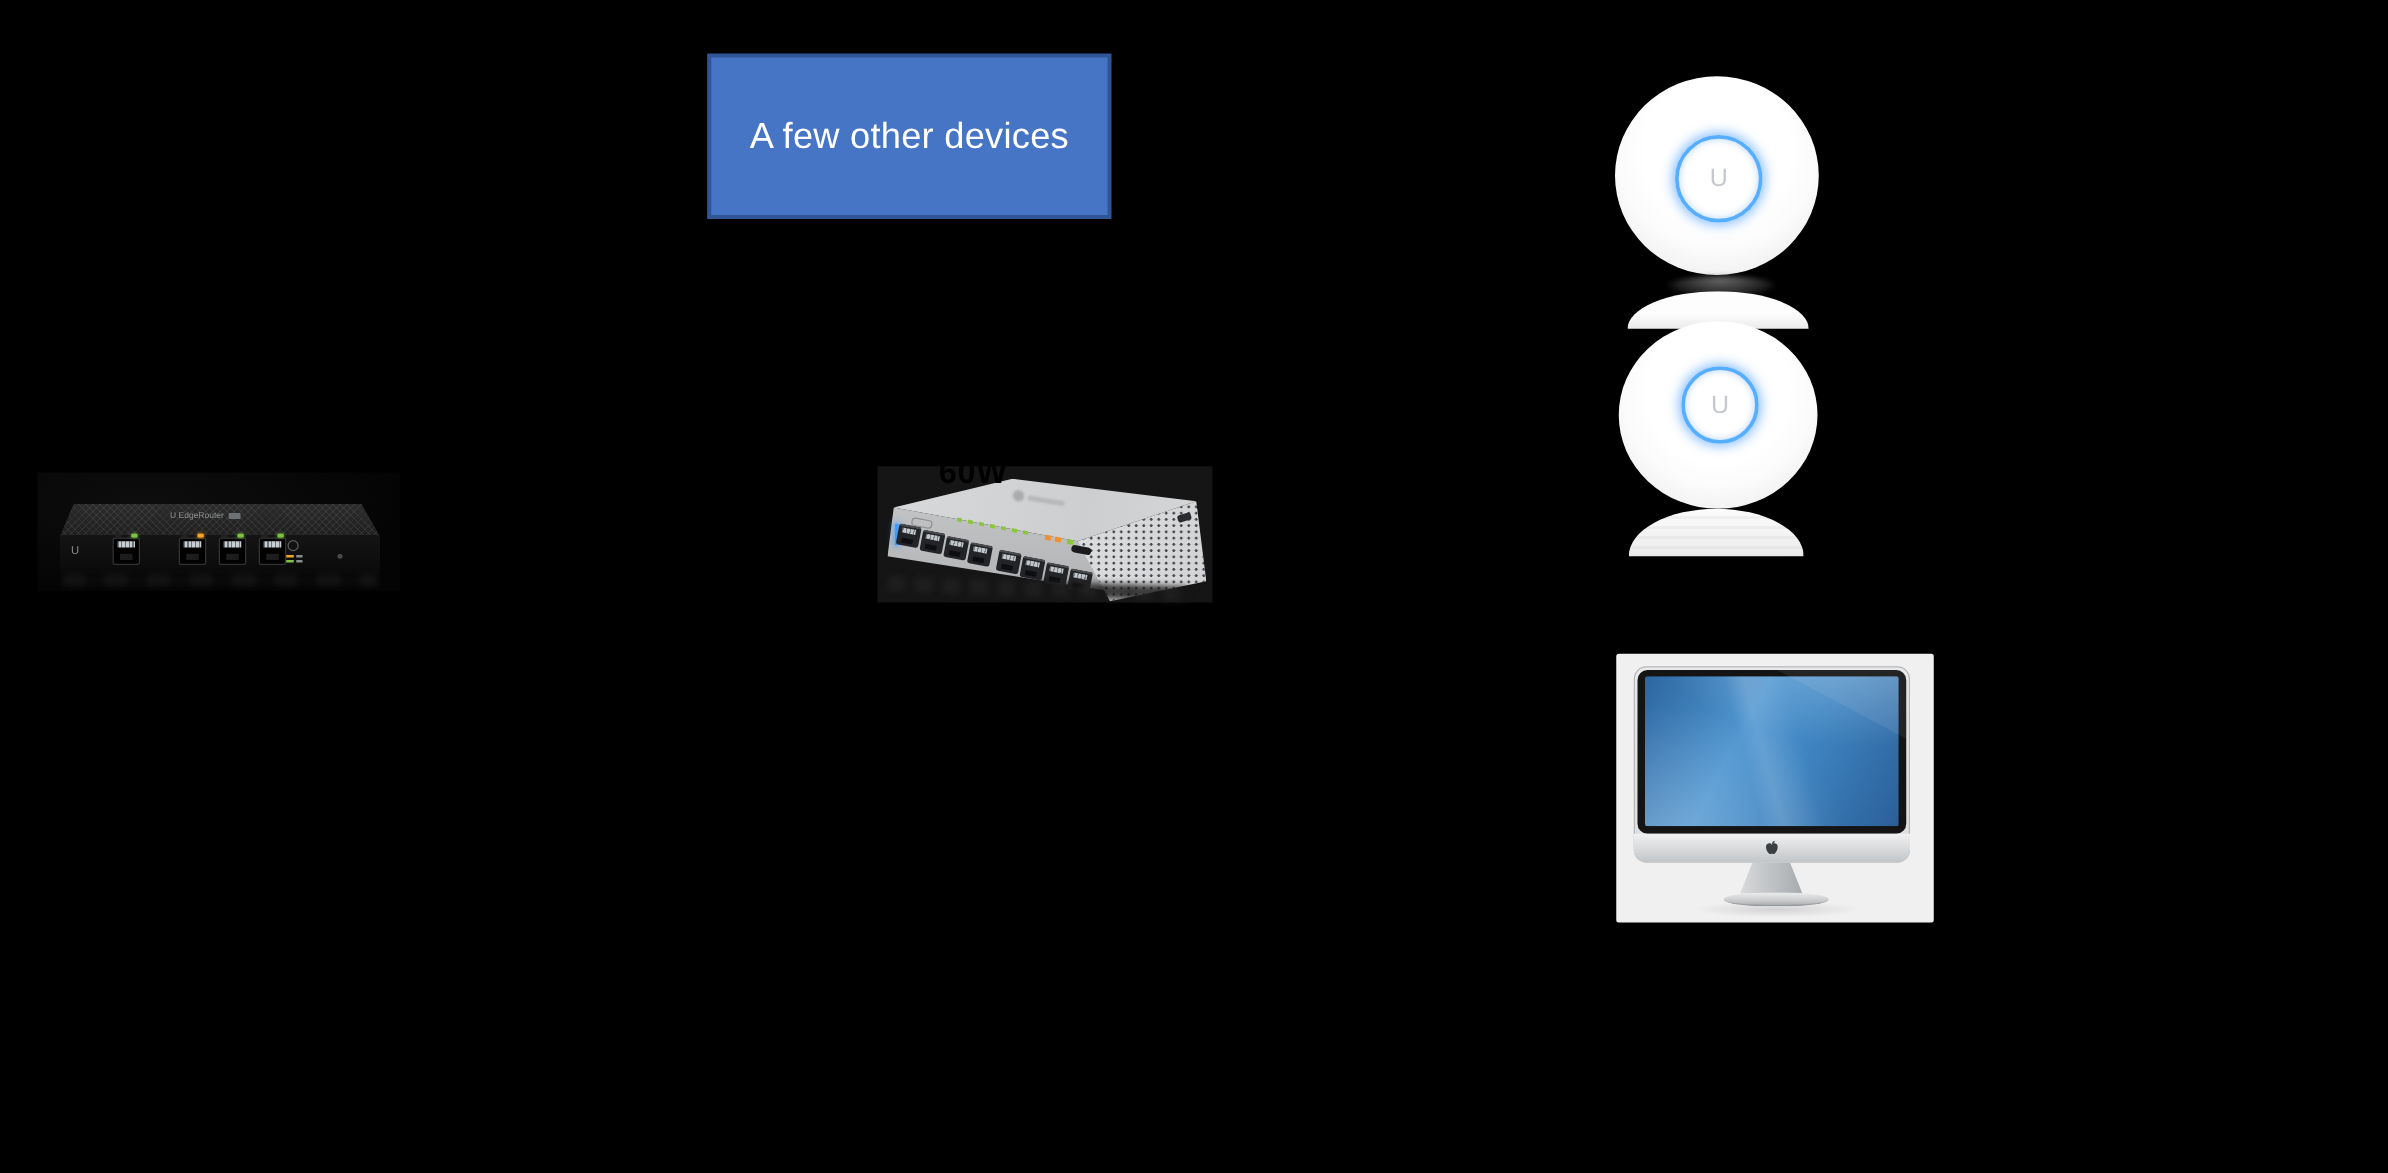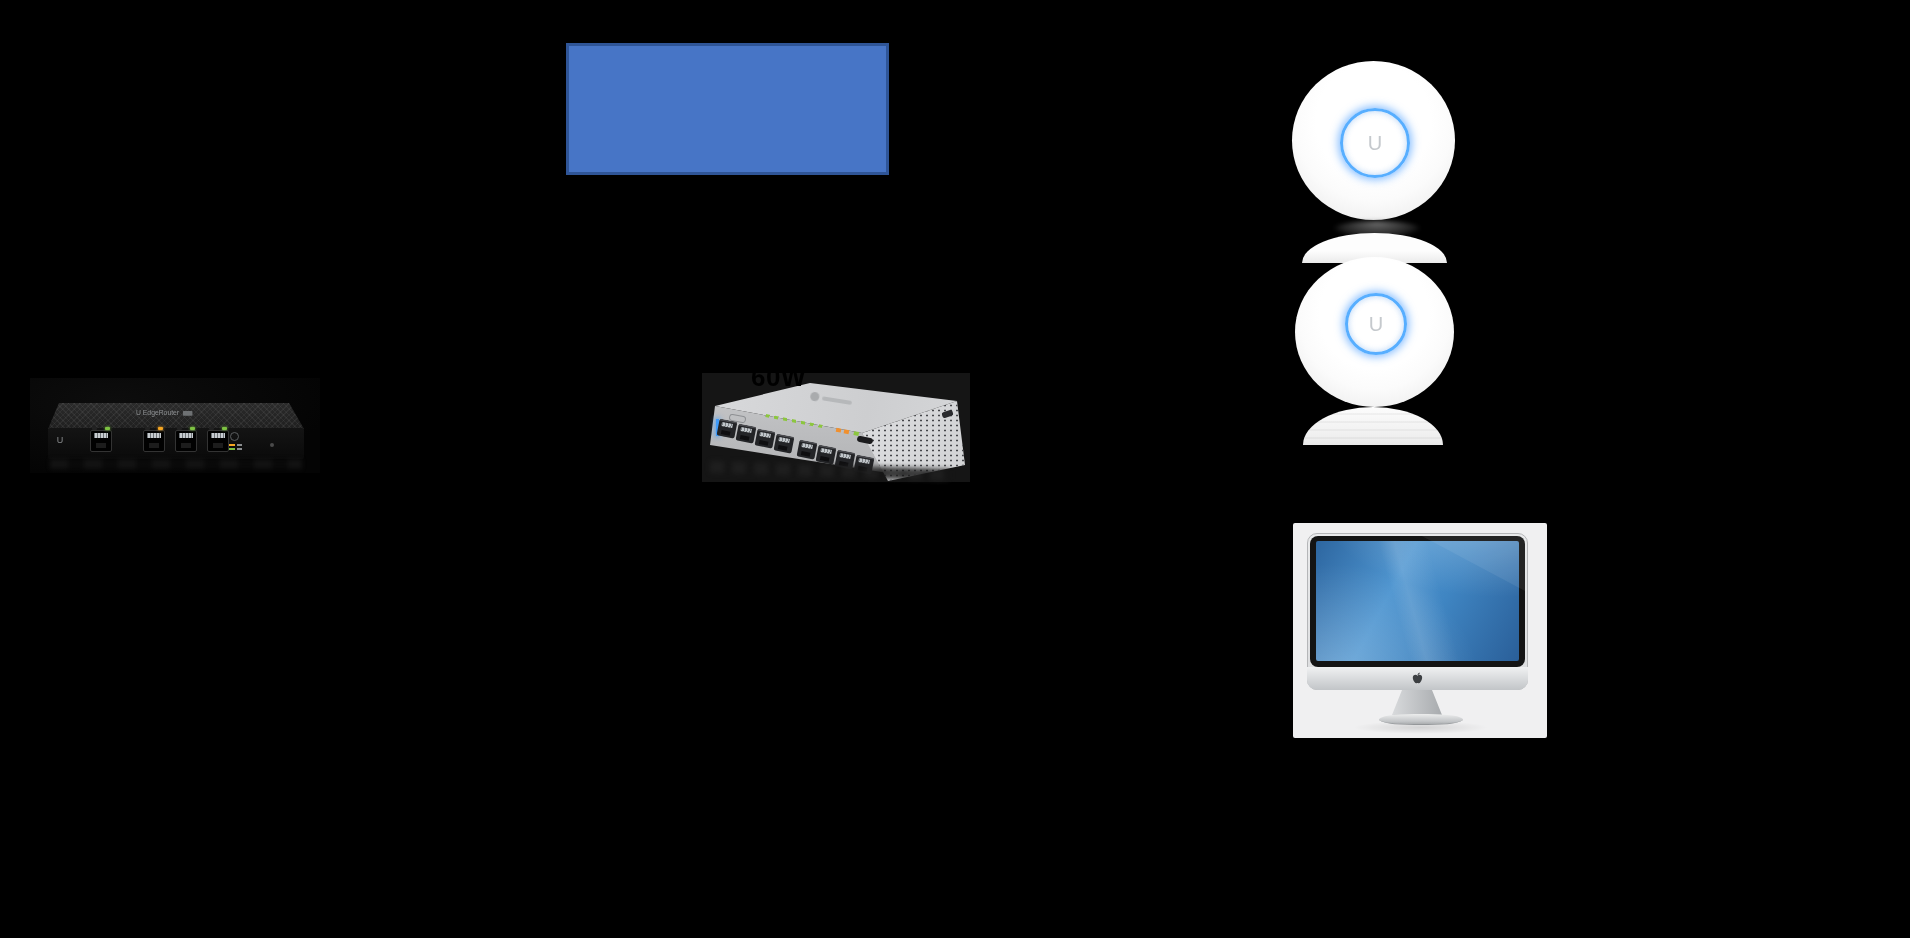--- a/index.html
+++ b/index.html
@@ -147,20 +147,21 @@
     background:linear-gradient(#eceded,#b4b7ba);border-bottom:1px solid #9ea1a4;box-sizing:border-box;}
   .imac-shadow{left:60px;top:198px;width:136px;height:13px;border-radius:50%;
     background:radial-gradient(ellipse, rgba(0,0,0,.12), transparent 70%);}
 </style>
 </head>
 <body>
 
 <div class="stage">
 
   <div class="abs note-box">
+    <div>A few other devices</div>
   </div>
 
   <div class="abs router-bg"></div>
   <div class="abs router">
     <div class="abs router-top">
       <div class="abs router-brand">
         <span>U</span>
         <span>EdgeRouter</span>
         <span class="badge"></span>
       </div>

